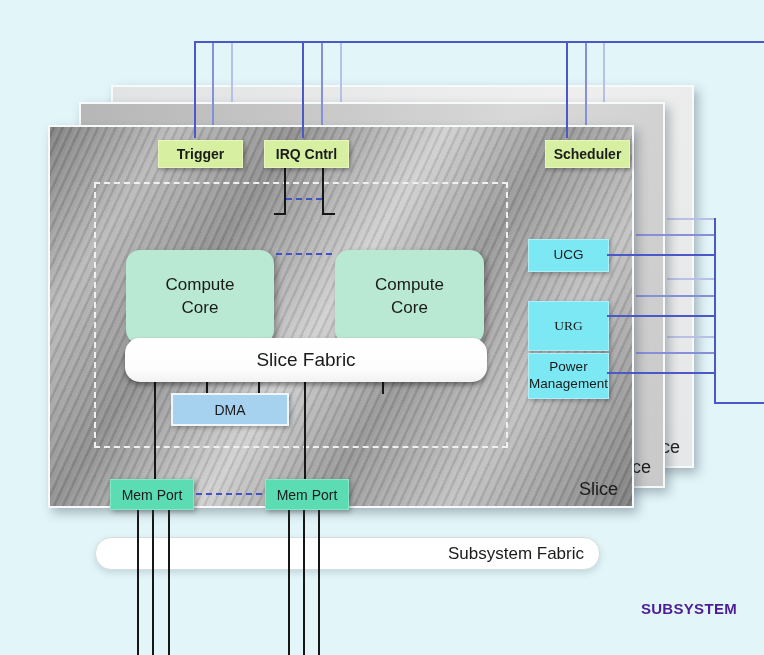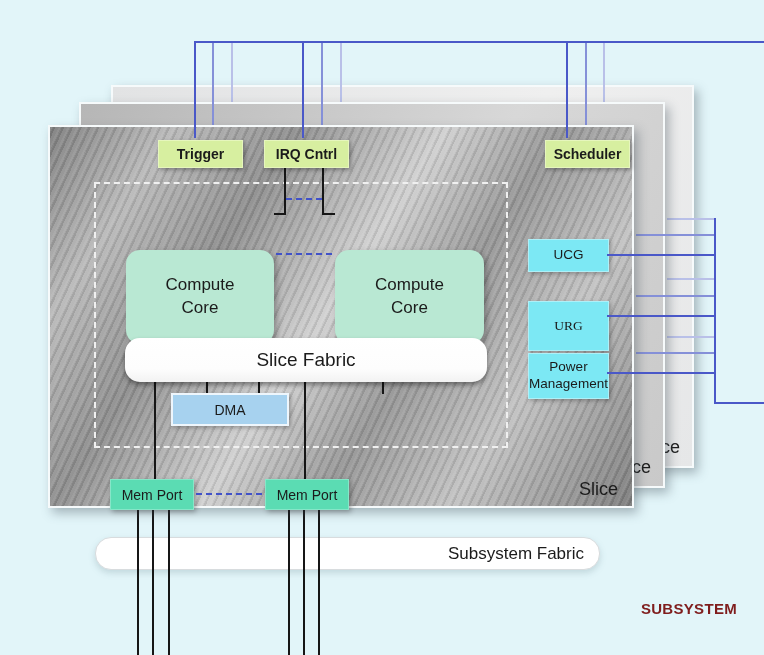--- a/index.html
+++ b/index.html
@@ -118,21 +118,21 @@
   #subsystem-bar{
     position:absolute;left:95px;top:537px;width:505px;height:33px;
     background:#ffffff;border:1px solid #d8dcde;border-radius:16px;
     box-sizing:border-box;z-index:1;
     display:flex;align-items:center;justify-content:flex-end;
     padding-right:15px;font-size:17px;color:#1b1b1b;
     box-shadow:0 3px 6px rgba(100,130,140,0.25);
   }
   #subsystem-label{
     position:absolute;right:27px;top:600px;
-    font-weight:bold;font-size:15px;color:#7f1d1d;letter-spacing:0.3px;
+    font-weight:bold;font-size:15px;color:#4c1d95;letter-spacing:0.3px;
   }
   .bottom-line{position:absolute;top:507px;height:148px;width:2px;background:#161616;z-index:2;}
 </style>
 </head>
 <body>
 
 <div id="canvas">
 
   <div class="wire h blue-strong" style="left:194px;top:41px;width:570px;"></div>
   <div class="wire v blue-strong" style="left:194px;top:41px;height:97px;"></div>

